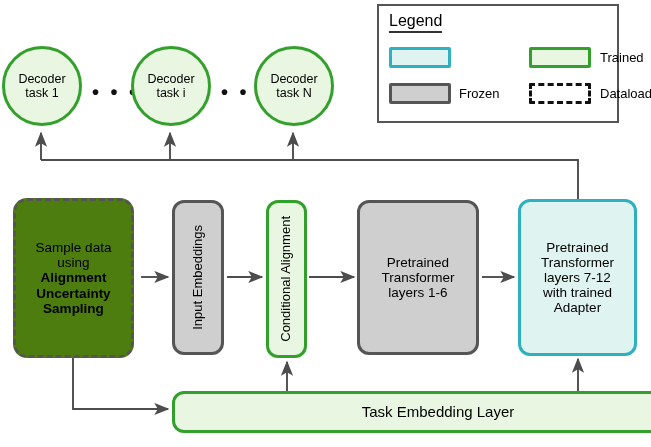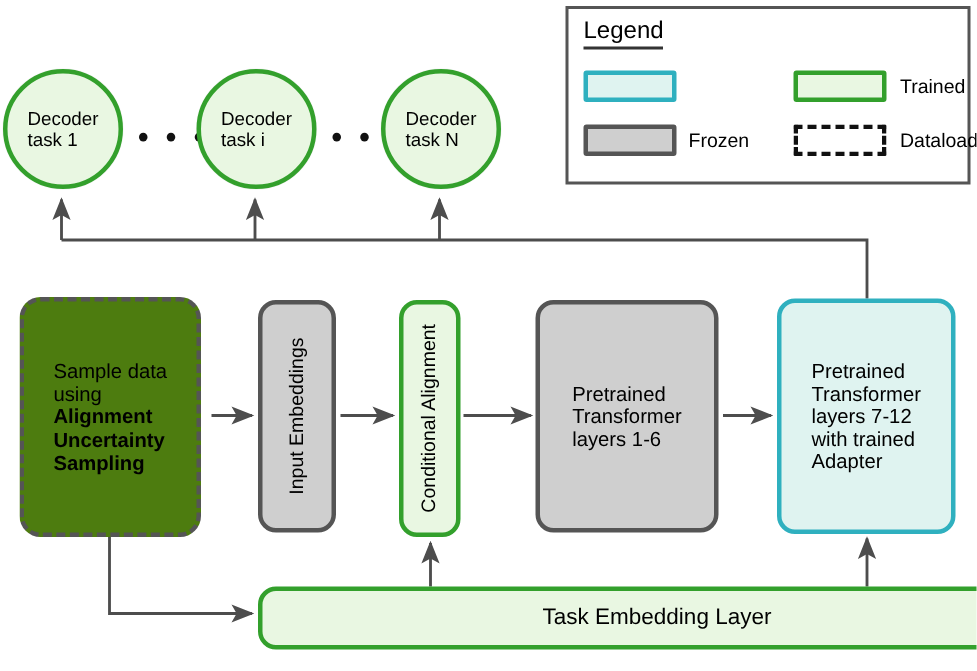--- a/index.html
+++ b/index.html
@@ -4,21 +4,21 @@
 <style>
   html,body{margin:0;padding:0;background:#ffffff;}
   body{
     width:651px;height:447px;position:relative;overflow:hidden;
     font-family:"Liberation Sans","DejaVu Sans",sans-serif;
     color:#000;
   }
   #diagram{position:absolute;left:0;top:0;width:651px;height:447px;}
 
   
-  .node{position:absolute;box-sizing:border-box;display:flex;align-items:center;justify-content:center;}
+  .node{position:absolute;box-sizing:border-box;display:flex;align-items:center;justify-content:center;text-align:center;}
   .node .txt{line-height:1.12;}
 
   
   .circle{
     border-radius:50%;
     border:3.5px solid #33a02c;
     background:#e9f7e2;
     font-size:12.5px;
     box-shadow:0 0 0 0.5px rgba(0,0,0,0.04);
   }
@@ -35,21 +35,21 @@
     writing-mode:vertical-rl;
     transform:rotate(180deg);
     white-space:nowrap;
     font-size:13px;
   }
 
   .dots{position:absolute;font-size:20px;font-weight:bold;letter-spacing:3px;color:#111;line-height:1;}
 
   
   #legend{
-    position:absolute;left:377px;top:4px;width:270px;height:119px;
+    position:absolute;left:377px;top:4px;width:242px;height:119px;
     border:2px solid #555;background:#fff;box-sizing:border-box;
   }
   #legend .title{
     position:absolute;left:10px;top:6px;font-size:16px;
     border-bottom:2px solid #333;padding-bottom:1px;
   }
   .lg-sw{position:absolute;box-sizing:border-box;width:62px;height:21px;}
   .lg-lb{position:absolute;font-size:13px;line-height:1.05;}
 
   

